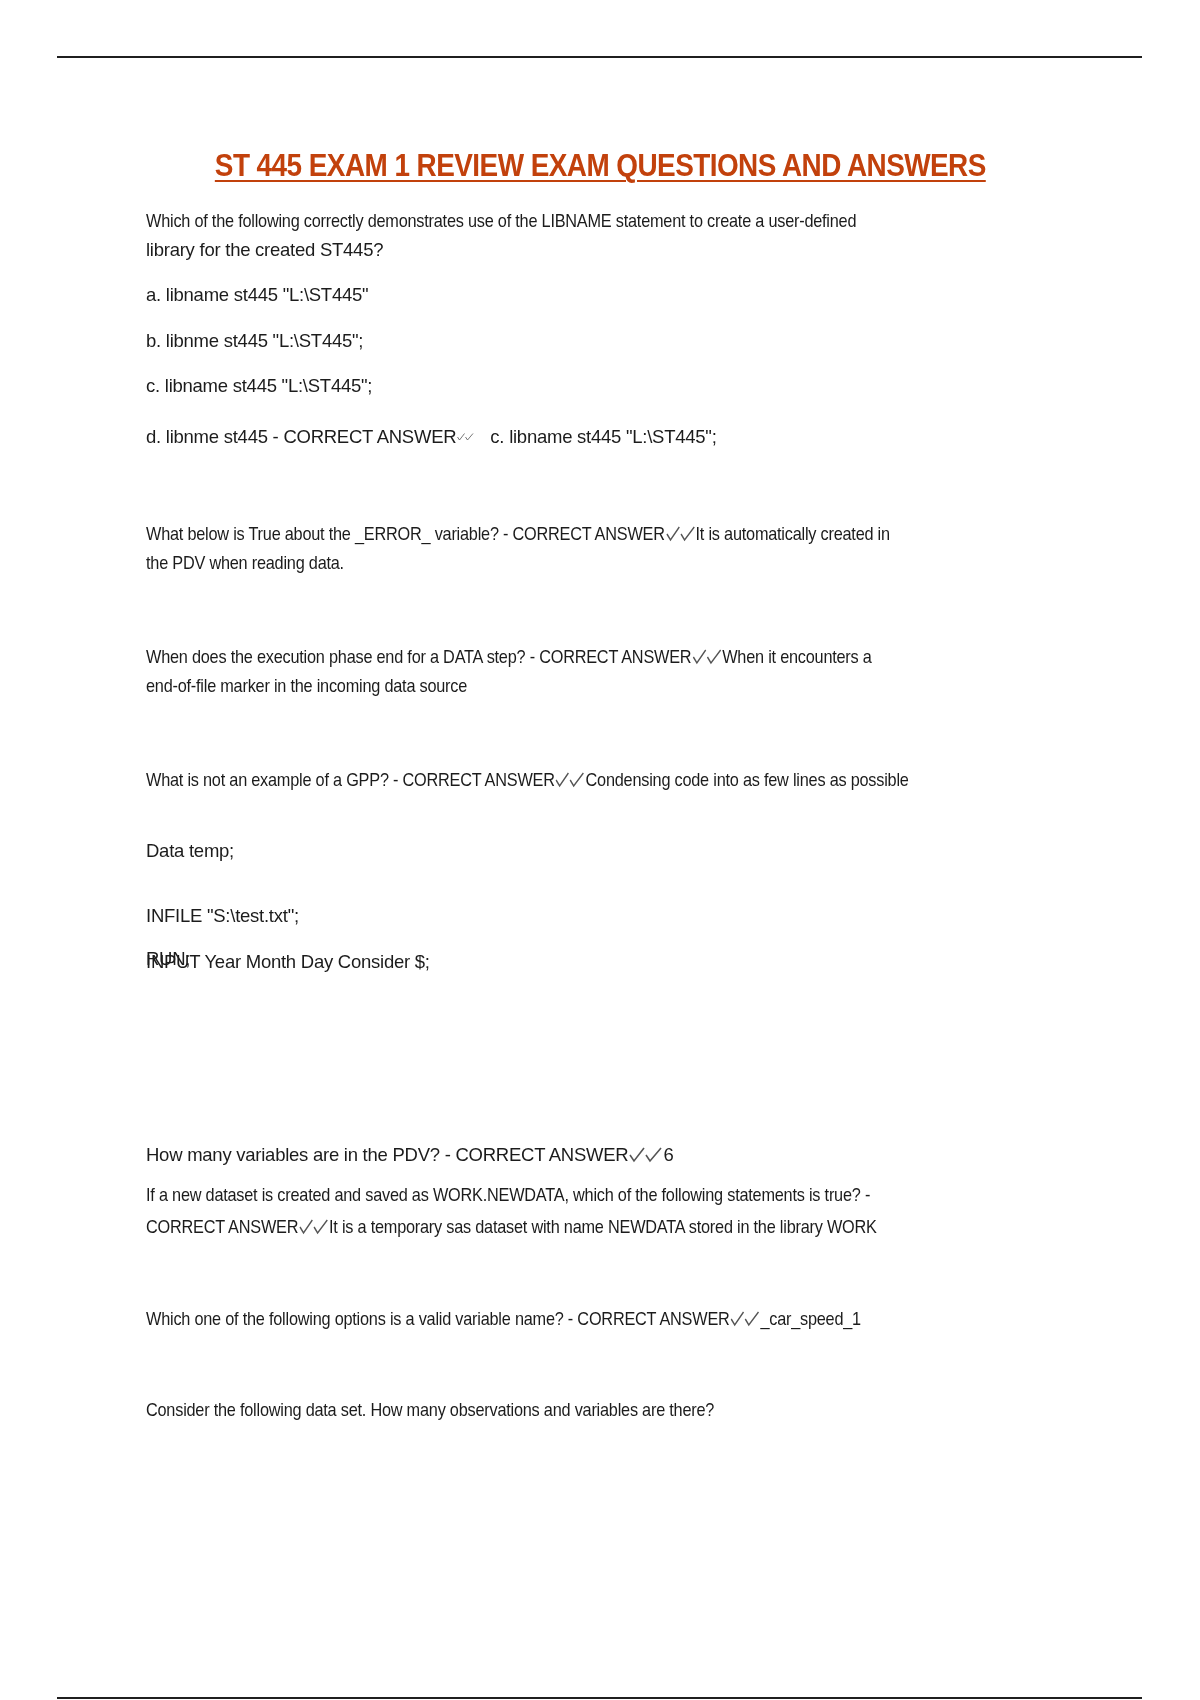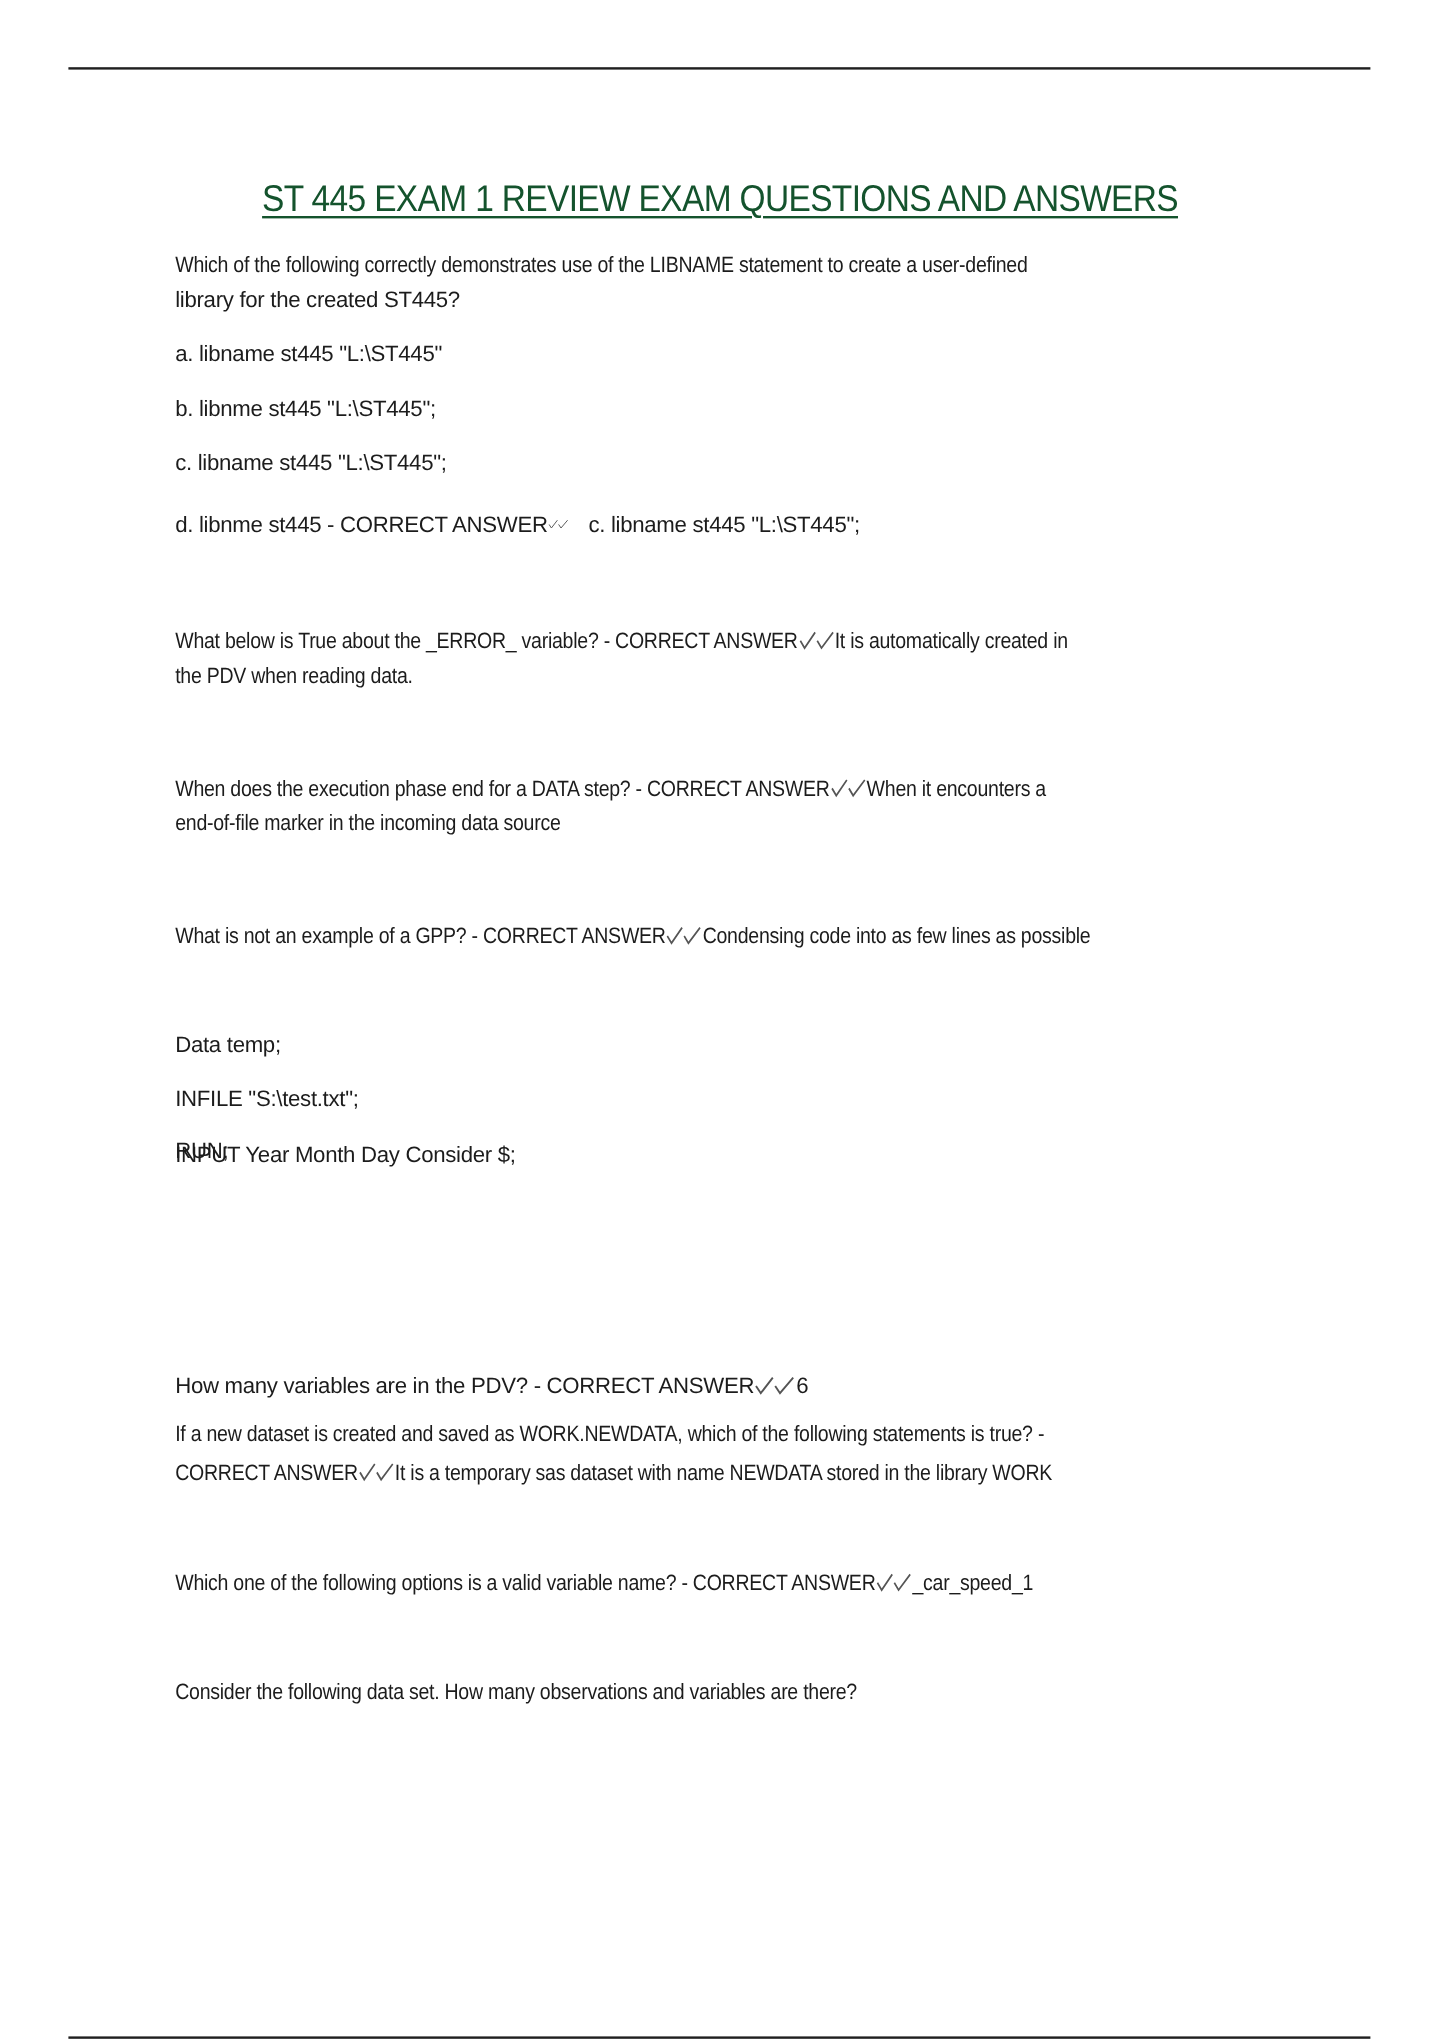--- a/index.html
+++ b/index.html
@@ -25,23 +25,23 @@
     .rule.top { top: 56px; }
     .rule.bottom { top: 1697px; }
 
     .title {
       position: absolute;
       top: 148px;
       left: 0;
       width: 1200px;
       text-align: center;
       font-size: 31px;
-      font-weight: normal;
+      font-weight: bold;
       letter-spacing: -0.6px;
-      color: #14532d;
+      color: #c2410c;
     }
     .title span {
       text-decoration: underline;
       text-decoration-thickness: 2px;
       text-underline-offset: 4px;
       display: inline-block;
       transform: scaleX(0.9);
       transform-origin: center;
     }
 
@@ -102,21 +102,21 @@
 </div>
 <div class="line cond" style="top:675px">end-of-file marker in the incoming data source</div>
 
 <div class="line cond" style="top:769px">
   <span>What is not an example of a GPP? - CORRECT ANSWER</span><span class="check" style="width:34px"><svg viewBox="0 0 34 16" style="width:34px">
         <path d="M1 8 L5 14 L15 1" fill="none" stroke="#555" stroke-width="1.6"></path>
         <path d="M17 8 L21 14 L32 1" fill="none" stroke="#555" stroke-width="1.6"></path>
       </svg></span><span>Condensing code into as few lines as possible</span>
 </div>
 
-<div class="line" style="top:860px">Data temp;</div>
+<div class="line" style="top:840px">Data temp;</div>
 <div class="line" style="top:905px">INFILE "S:\test.txt";</div>
 <div class="line" style="top:951px">INPUT Year Month Day Consider $;</div>
 <div class="line" style="top:948px">RUN;</div>
 
 <div class="line" style="top:1144px">
   <span>How many variables are in the PDV? - CORRECT ANSWER</span><span class="check" style="width:34px"><svg viewBox="0 0 34 16" style="width:34px">
         <path d="M1 8 L5 14 L15 1" fill="none" stroke="#555" stroke-width="1.6"></path>
         <path d="M17 8 L21 14 L32 1" fill="none" stroke="#555" stroke-width="1.6"></path>
       </svg></span><span>6</span>
 </div>

